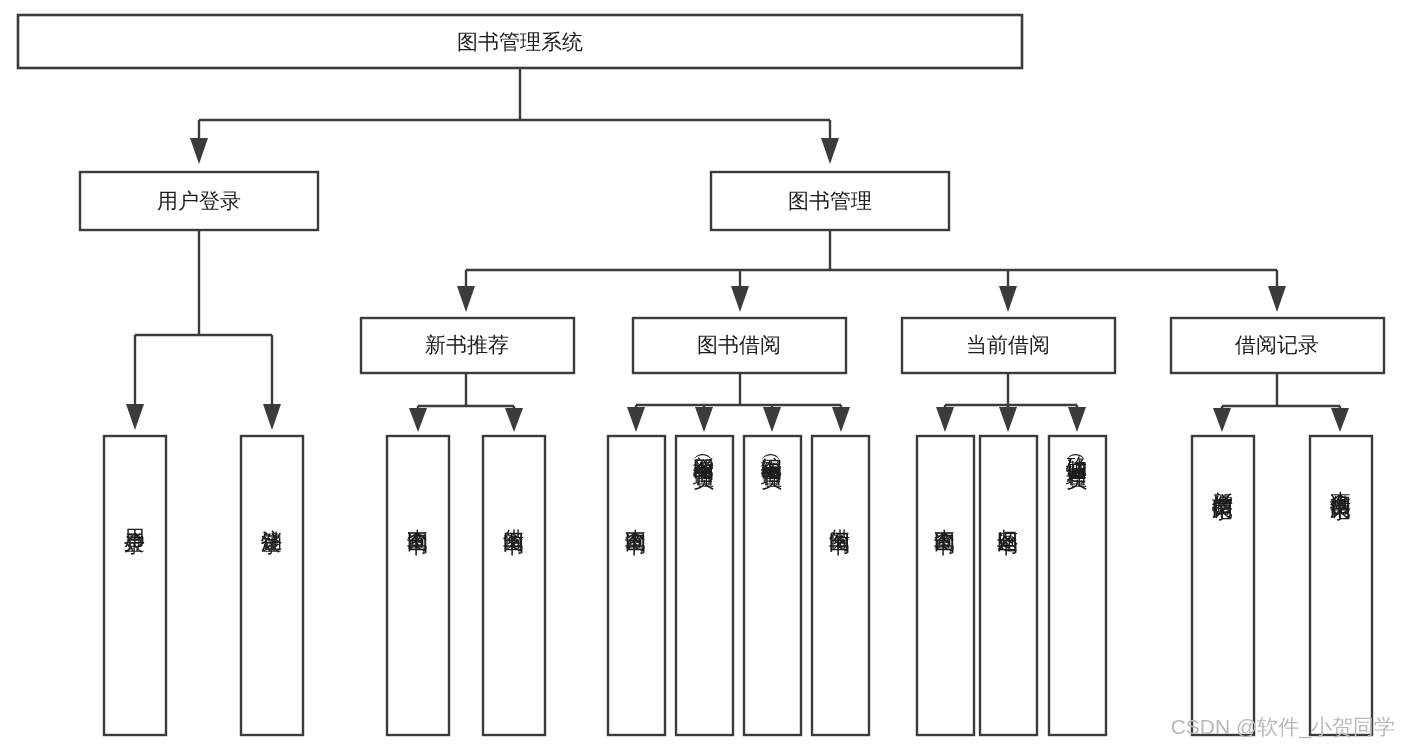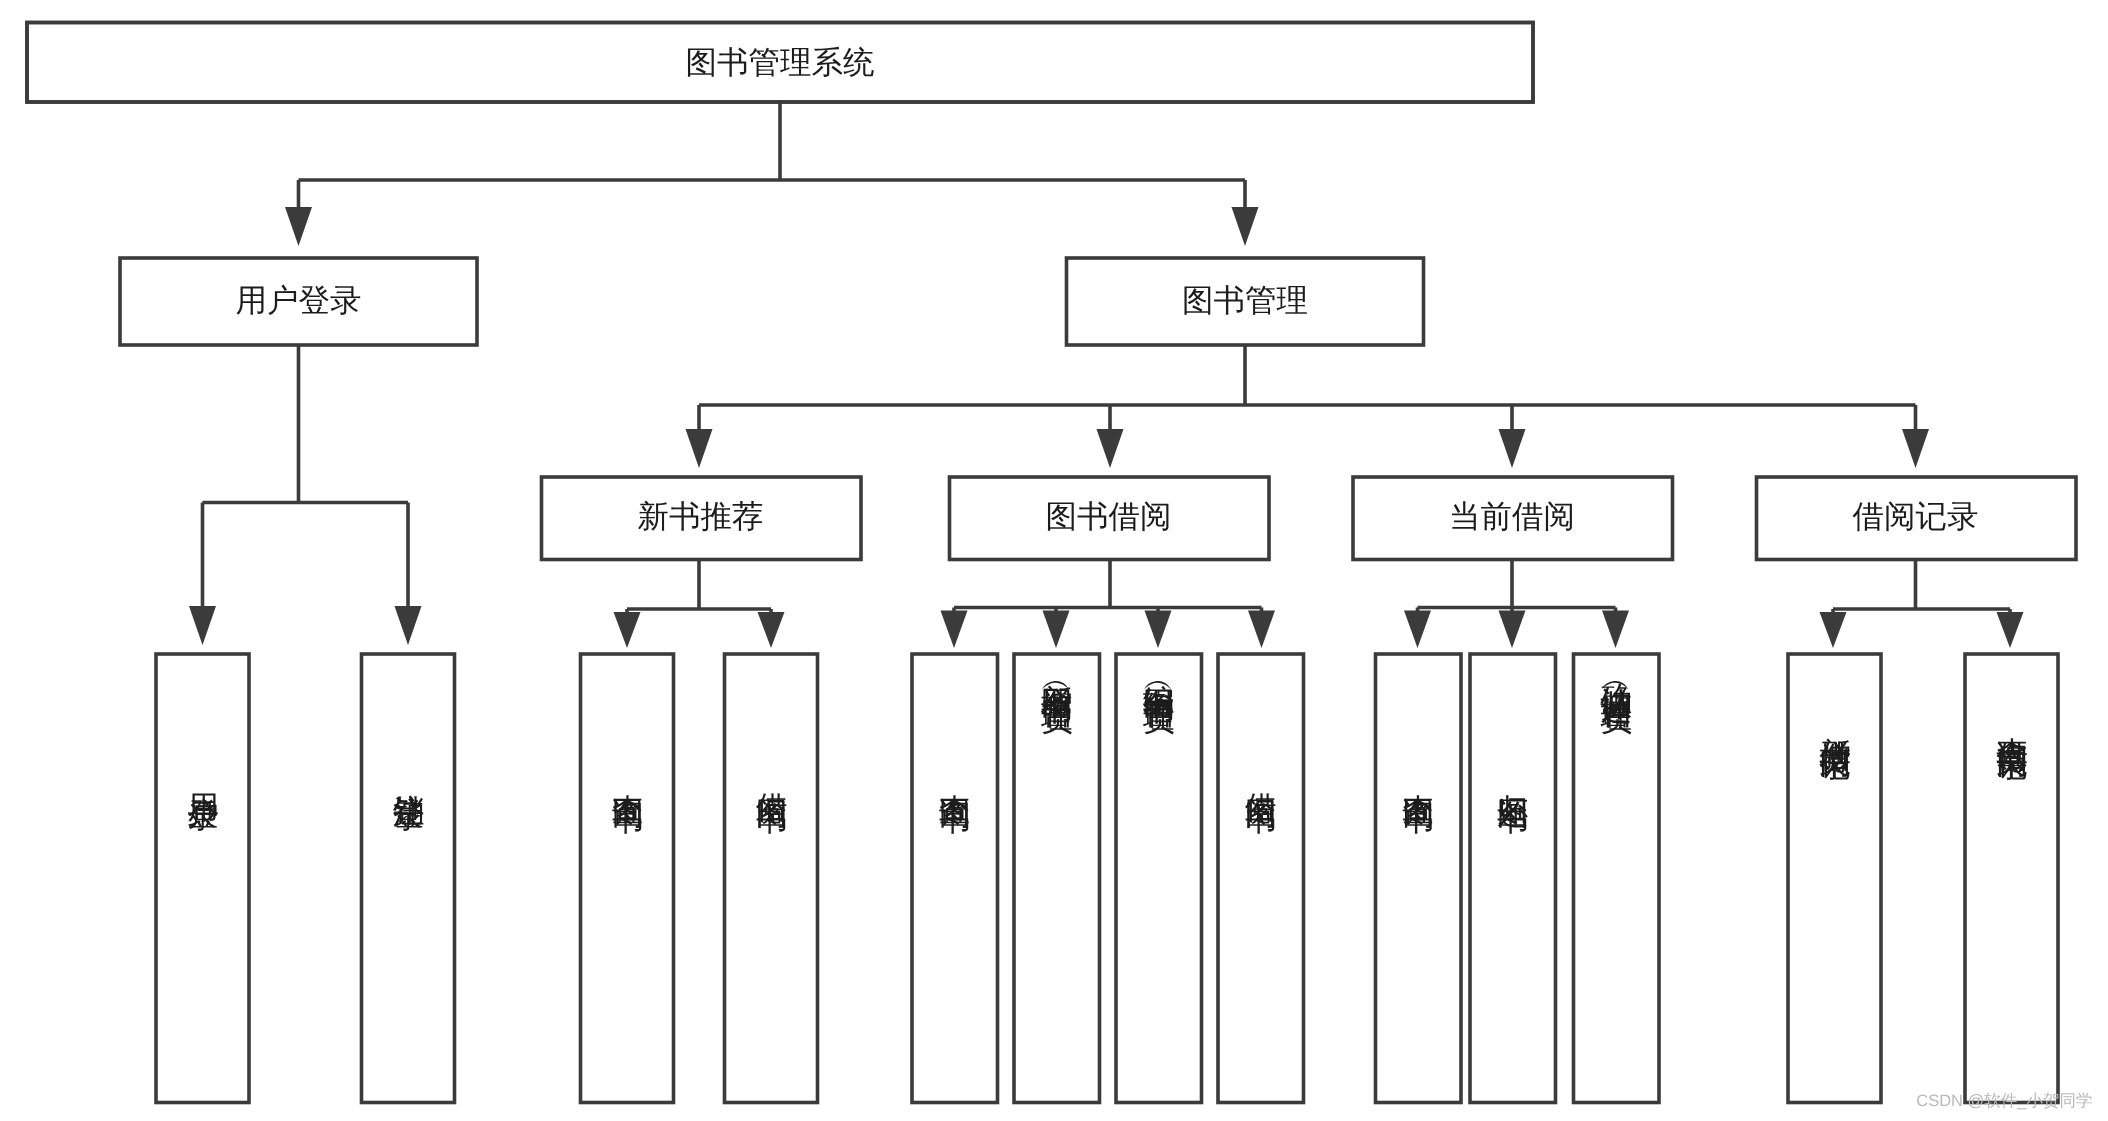--- a/index.html
+++ b/index.html
@@ -64,21 +64,21 @@
     fill: #1c1c1c;
     text-anchor: middle;
     writing-mode: vertical-rl;
     letter-spacing: 2px;
   }
   .watermark {
     position: absolute;
     right: 10px;
     bottom: 6px;
     font-family: "Liberation Sans", "DejaVu Sans", sans-serif;
-    font-size: 11px;
+    font-size: 21px;
     color: #b9b9b9;
     white-space: nowrap;
     user-select: none;
   }
 </style>
 </head>
 <body>
 
 <div id="diagram-root">
   <svg class="flow" viewBox="0 0 1405 747" xmlns="http://www.w3.org/2000/svg">

